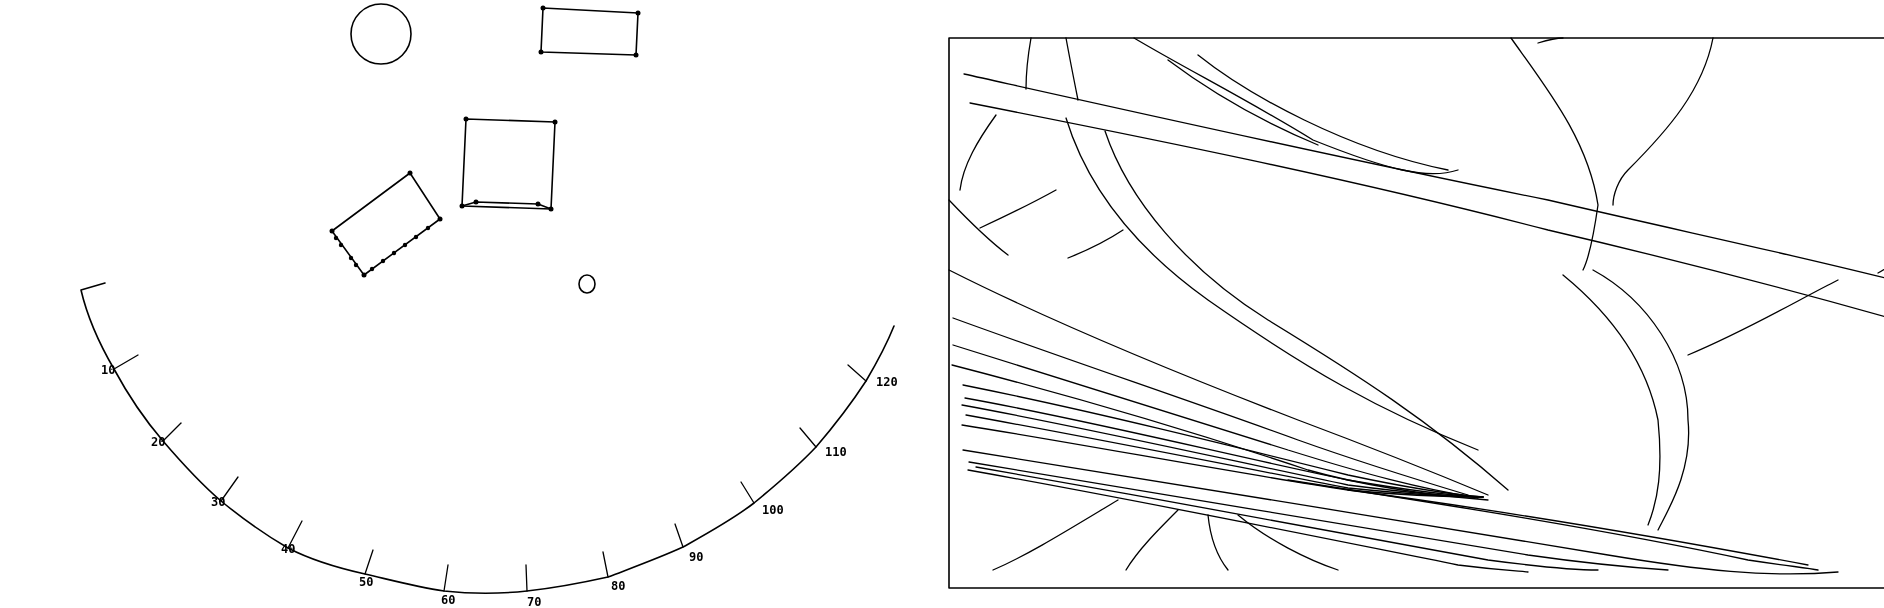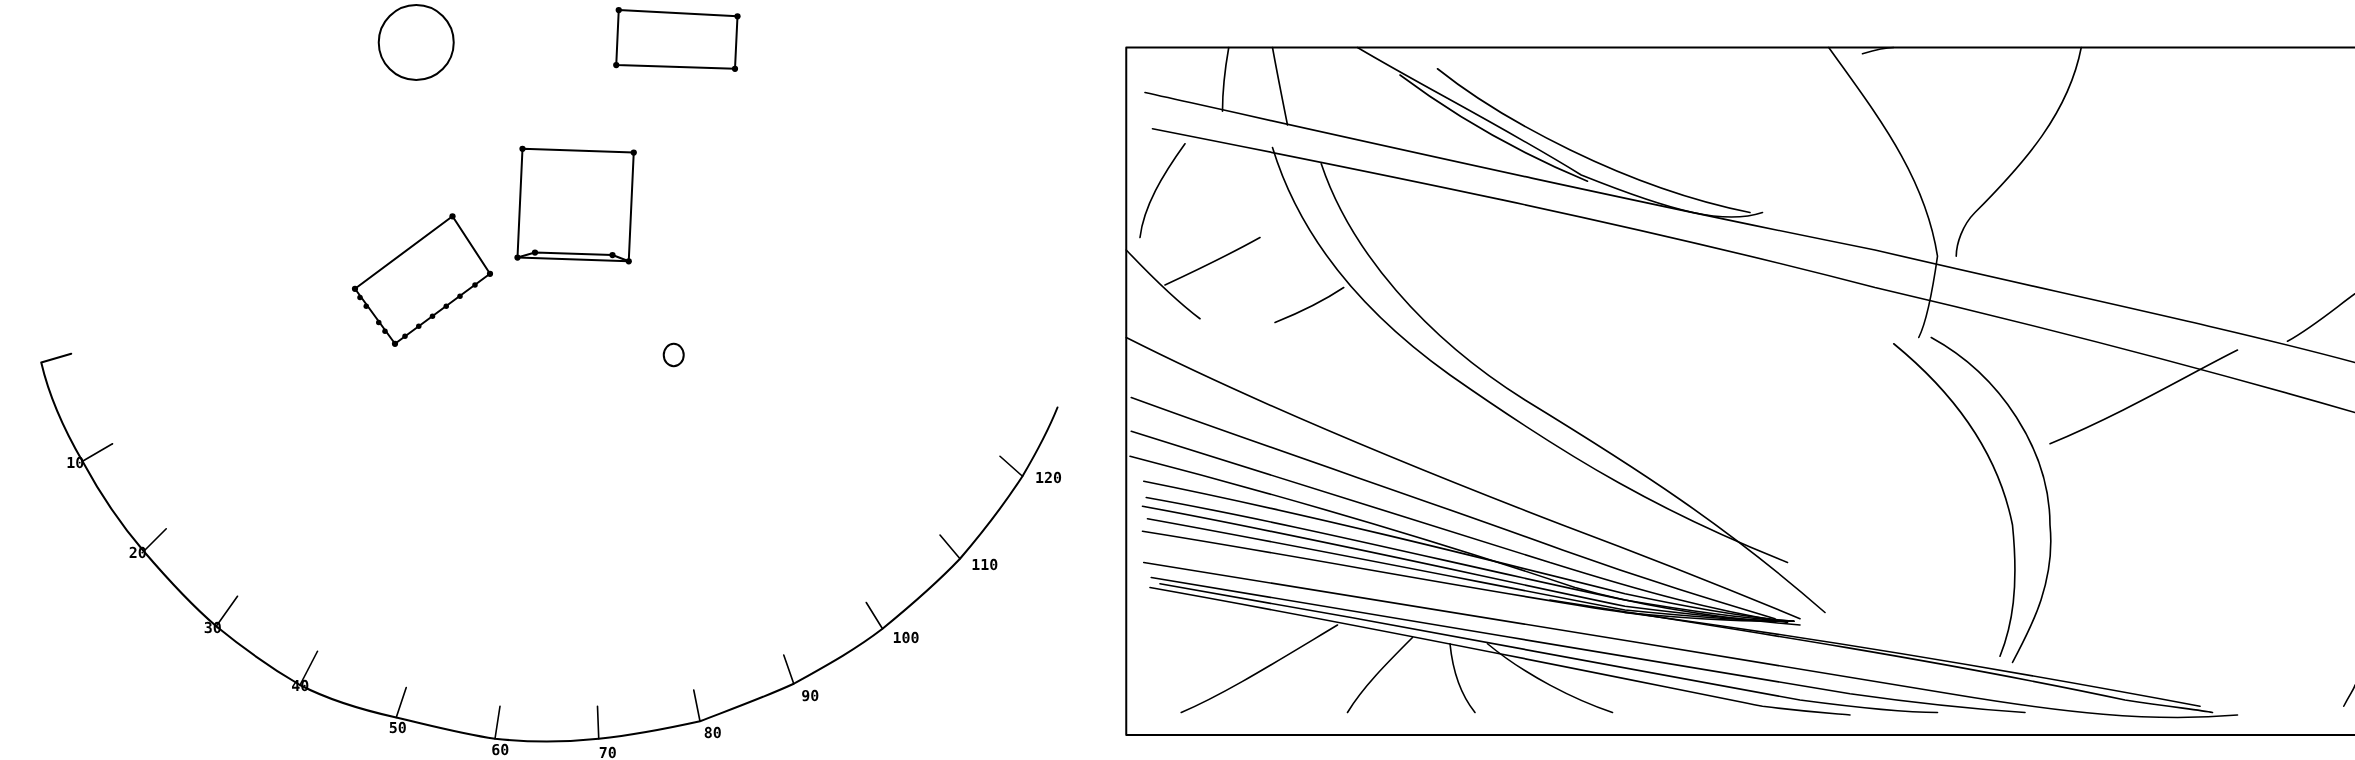--- a/index.html
+++ b/index.html
@@ -1,17 +1,17 @@
 <!DOCTYPE html>
 <html><head>
   <meta charset="utf-8">
   <style>
     html, body { margin: 0; padding: 0; background: #ffffff; }
     body { width: 1884px; height: 608px; position: relative; overflow: hidden; font-family: "DejaVu Sans Mono", monospace; }
-    .panel { position: absolute; top: 0; }
+    .panel { position: absolute; top: 0; padding-left: 48px; }
     #left-panel { left: 0; width: 880px; height: 608px; }
     #right-panel { left: 880px; width: 1004px; height: 608px; }
     svg { display: block; }
     .stroke { fill: none; stroke: #000; stroke-width: 1.6; stroke-linejoin: round; stroke-linecap: round; }
     .thin { fill: none; stroke: #000; stroke-width: 1.3; stroke-linecap: round; }
     .dot { fill: #000; }
     .tick-label { font-family: "DejaVu Sans Mono", monospace; font-size: 12px; font-weight: bold; fill: #000; }
   </style>
 </head>
 <body>

